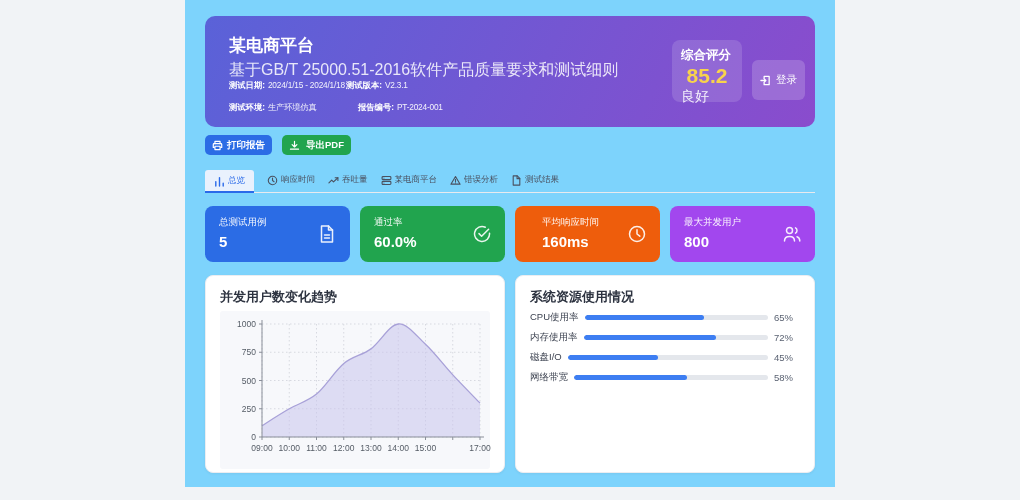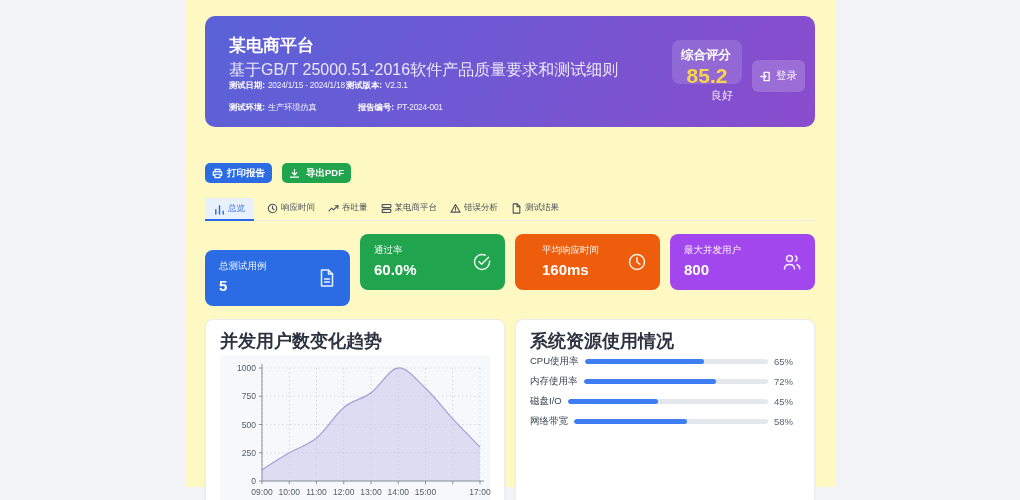--- a/index.html
+++ b/index.html
@@ -1,47 +1,47 @@
 <!DOCTYPE html>
 <html><head>
 <meta charset="utf-8">
 <style>
   *{margin:0;padding:0;box-sizing:border-box}
   body{width:1020px;height:500px;background:#f1f3f6;font-family:"Liberation Sans","DejaVu Sans",sans-serif;overflow:hidden;position:relative}
-  .content{position:absolute;left:185px;top:0;width:650px;height:487px;background:#fef9c3;padding:16px 20px 0}
+  .content{position:absolute;left:185px;top:0;width:650px;height:487px;background:#7dd3fc;padding:16px 20px 0}
   
   .hero{position:relative;height:111px;border-radius:10px;background:linear-gradient(115deg,#5a62d8 0%,#8a4ccd 100%);color:#fff}
   .hero-title{position:absolute;left:24px;top:18px;font-size:17px;font-weight:bold}
   .hero-sub{position:absolute;left:24px;top:44px;font-size:16px;color:rgba(255,255,255,.85)}
   .meta{position:absolute;font-size:8.3px;color:rgba(255,255,255,.92);white-space:nowrap}
   .meta b{color:#fff;margin-right:3px}
   .meta span{letter-spacing:-0.2px}
   .m0{left:24px;top:64px}.m1{left:141px;top:64px}.m2{left:24px;top:86px}.m3{left:153px;top:86px}
-  .score{position:absolute;left:467px;top:24px;width:70px;height:44px;border-radius:8px;background:rgba(255,255,255,.14);padding:7px 9px}
+  .score{position:absolute;left:467px;top:24px;width:70px;height:62px;border-radius:8px;background:rgba(255,255,255,.14);padding:7px 9px}
   .score-label{font-size:12.5px;font-weight:bold;text-align:left}
   .score-value{font-size:21px;font-weight:bold;line-height:1.15;text-align:center}
-  .score-grade{font-size:11px;color:rgba(255,255,255,.9);text-align:right}
-  .login{position:absolute;left:547px;top:44px;height:32px;padding:0 8px;border-radius:6px;background:rgba(255,255,255,.18);display:flex;align-items:center;gap:5px;font-size:10.5px;color:#fff;border:none}
-  
-  .actions{margin-top:36px;display:flex;gap:10px}
+  .score-grade{font-size:14px;color:rgba(255,255,255,.9);}
+  .login{position:absolute;left:547px;top:44px;height:40px;padding:0 8px;border-radius:6px;background:rgba(255,255,255,.18);display:flex;align-items:center;gap:5px;font-size:10.5px;color:#fff;border:none}
+  
+  .actions{margin-top:8px;display:flex;gap:10px}
   .btn{height:20px;padding:0 7px;border:none;border-radius:5px;color:#fff;font-size:9.5px;font-weight:bold;display:flex;align-items:center;gap:4px;font-family:inherit}
   
   .tabs{margin-top:14px;display:flex;gap:13px;border-bottom:1px solid #e8eaee;align-items:flex-end}
   .tab{display:flex;align-items:center;gap:3px;font-size:8.5px;color:#4a5160;padding:5px 0 6px;cursor:pointer}
   .tab.active{background:#e9f1fd;color:#2a6ae9;border-bottom:2px solid #2a6ae9;border-radius:3px 3px 0 0;margin-bottom:-1px;padding:5px 9px 4px}
   
   .stats{margin-top:13px;display:flex;gap:10px}
   .stat{position:relative;width:145px;height:56px;border-radius:8px;color:#fff;padding:10px 14px}
   .stat-label{font-size:9.5px;color:rgba(255,255,255,.95)}
   .stat-value{font-size:15px;font-weight:bold;margin-top:4px}
   .stat-icon{position:absolute;right:13px;top:50%;transform:translateY(-50%);opacity:.9}
   
   .panels{margin-top:13px;display:flex;gap:10px}
   .panel{width:300px;height:198px;background:#fff;border:1px solid #ebedf1;border-radius:8px;box-shadow:0 1px 3px rgba(0,0,0,.05);padding:14px}
-  .panel-title{font-size:18px;font-weight:bold;color:#2d3340;line-height:14px}
+  .panel-title{font-size:13px;font-weight:bold;color:#2d3340;line-height:14px}
   .chart-wrap{margin-top:7px;background:#f7f8fb;border-radius:3px}
   
   .res-rows{margin-top:3px}
   .res-row{display:flex;align-items:center;gap:6px;height:20px}
   .res-label{font-size:9.5px;color:#3c4250;white-space:nowrap}
   .res-track{flex:1;height:5px;border-radius:3px;background:#e4e7ec;overflow:hidden}
   .res-fill{height:100%;border-radius:3px}
   .res-pct{width:26px;font-size:9.5px;color:#5a6272;text-align:left}
   svg{display:block}
 </style>
@@ -128,21 +128,21 @@
     <div class="tab">
       <svg width="11" height="11" viewBox="0 0 12 12" fill="none" stroke="currentColor" stroke-width="1.2" stroke-linecap="round" stroke-linejoin="round">
           <path d="M2.4 1h4.4L9.6 3.8v7.2H2.4z"></path>
           <path d="M6.6 1v3h3"></path>
         </svg>
       <span>测试结果</span>
     </div>
   </div>
 
   <div class="stats">
-    <div class="stat" style="background: rgb(43, 108, 229); margin-top: 16px;">
+    <div class="stat" style="background: rgb(43, 108, 229);">
       <div class="stat-label">总测试用例</div>
       <div class="stat-value">5</div>
       <svg class="stat-icon" width="20" height="20" viewBox="0 0 20 20" fill="none" stroke="#fff" stroke-width="1.5" stroke-linecap="round" stroke-linejoin="round">
           <path d="M4.5 2h7l4 4v12h-11z"></path>
           <path d="M11.5 2v4h4"></path>
           <path d="M7.5 11h5M7.5 14h5"></path>
         </svg>
     </div>
     <div class="stat" style="background: rgb(33, 164, 78);">
       <div class="stat-label">通过率</div>

